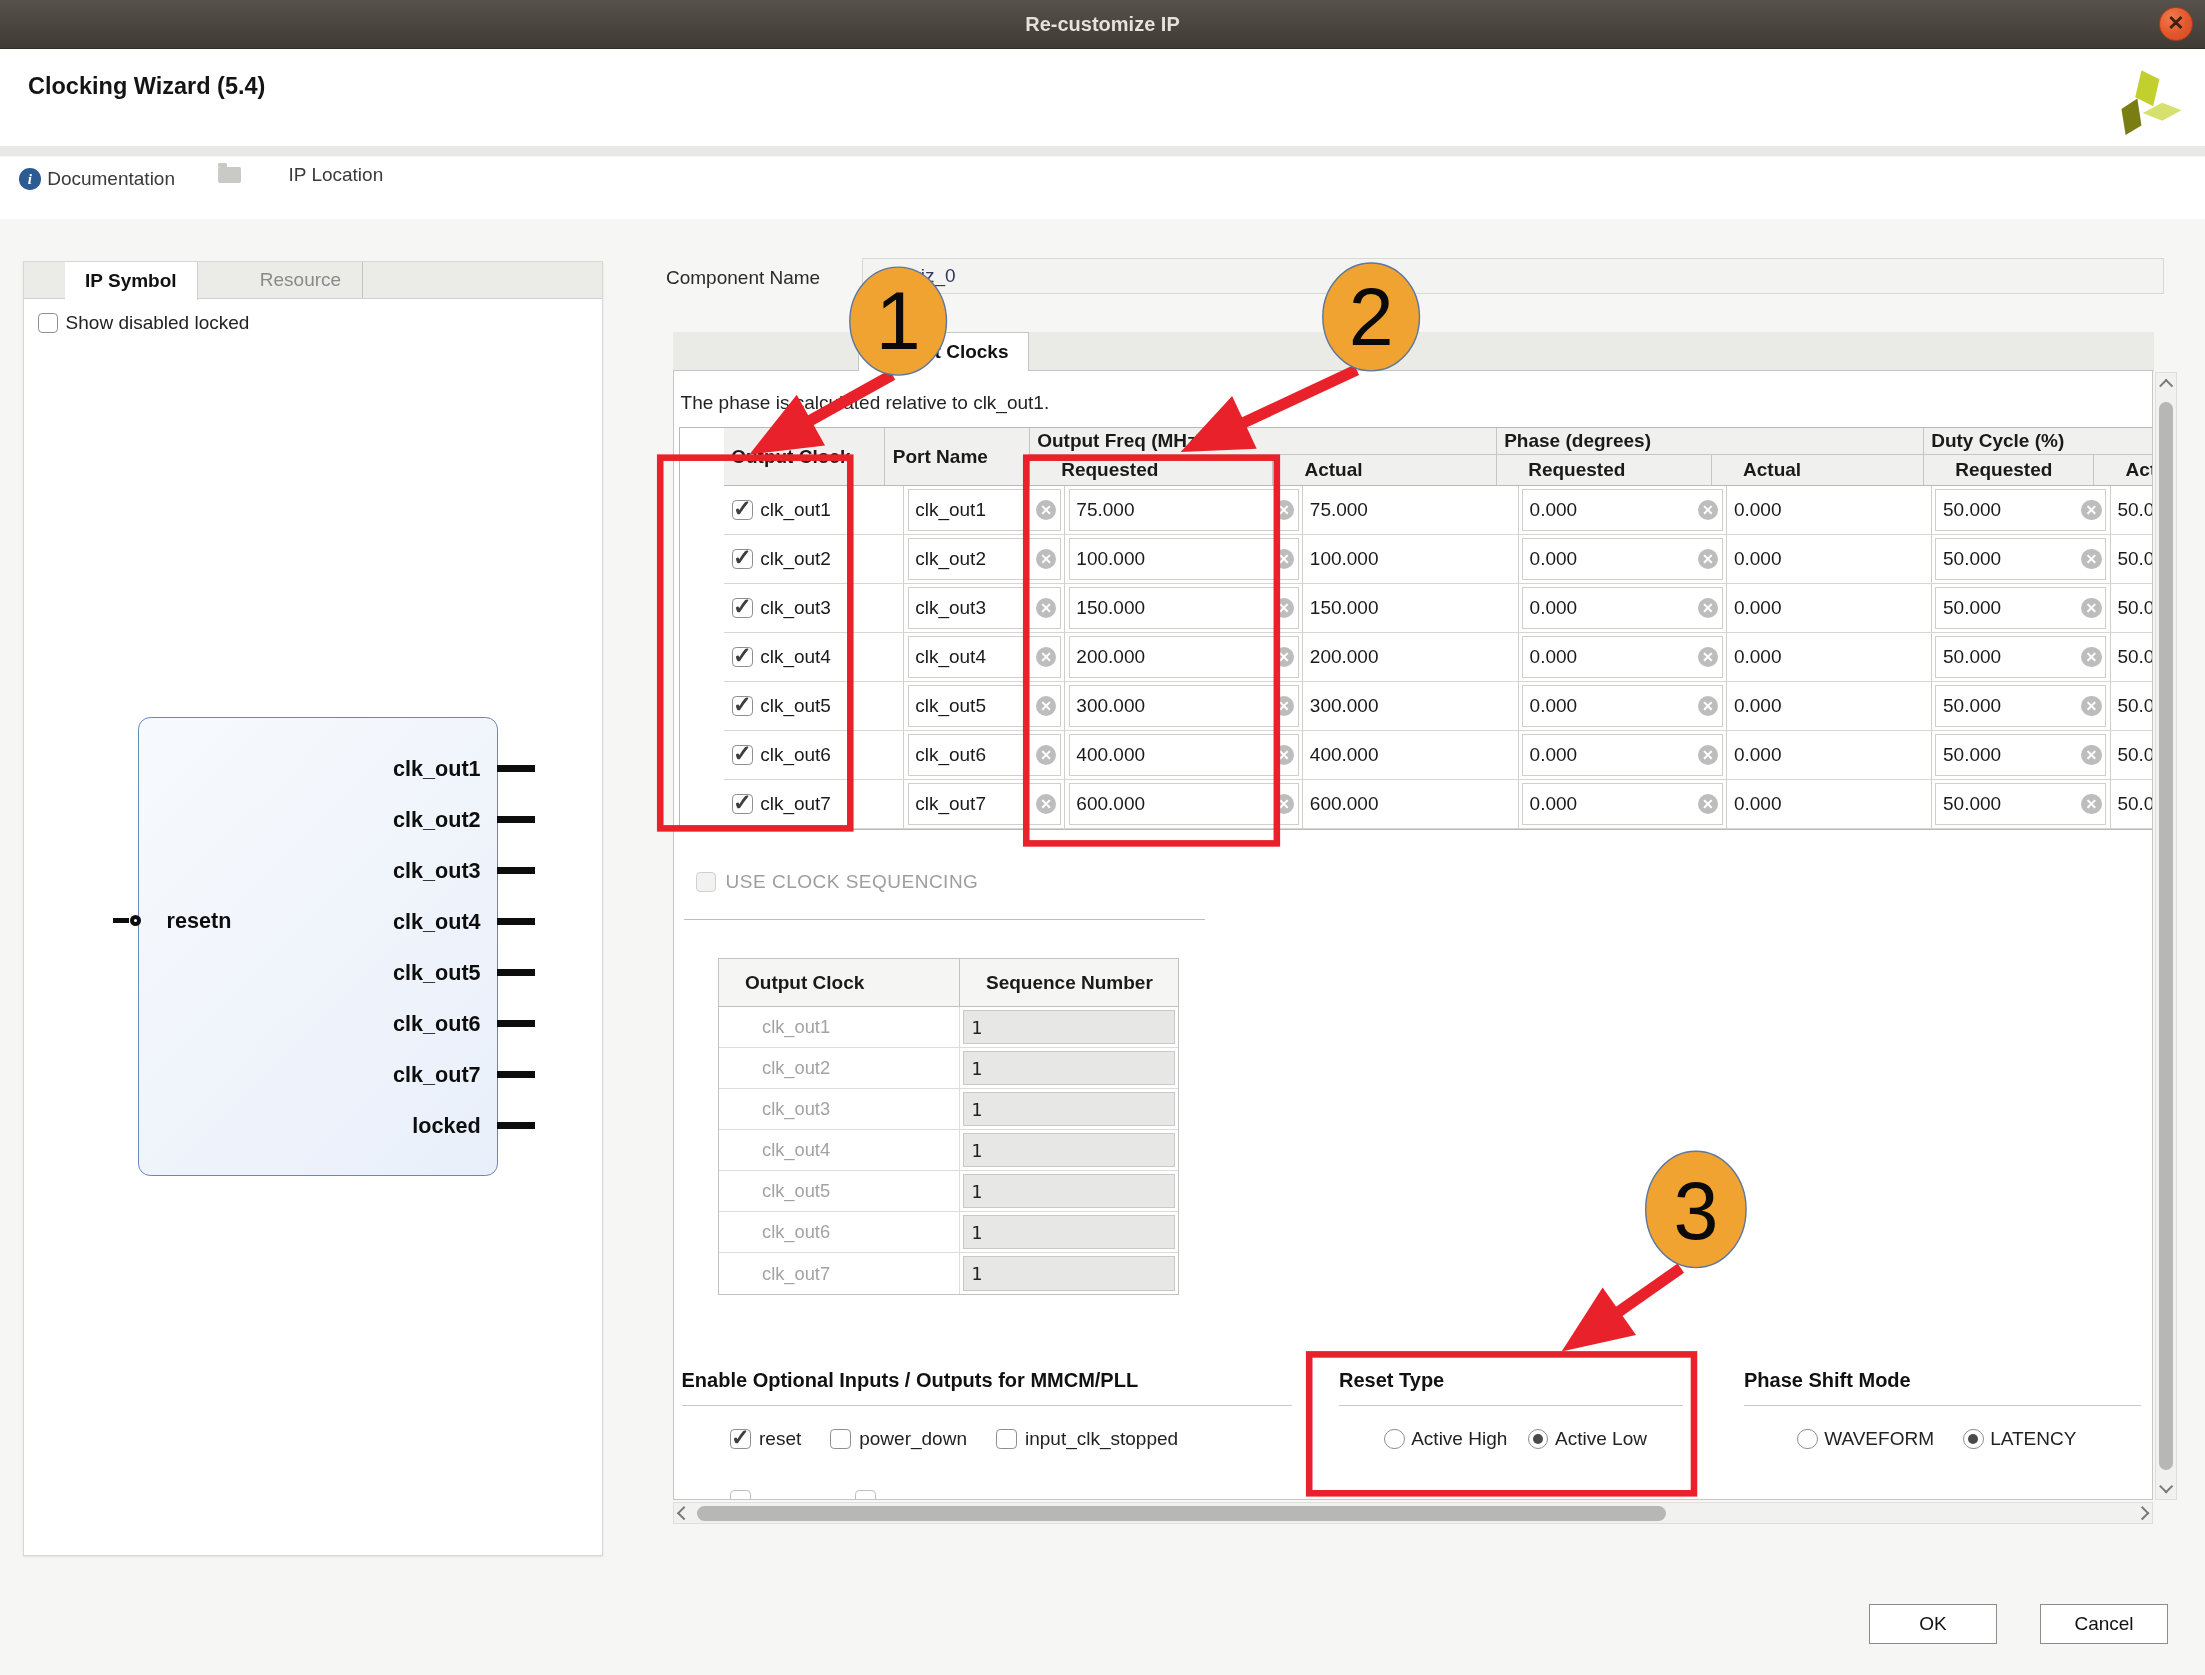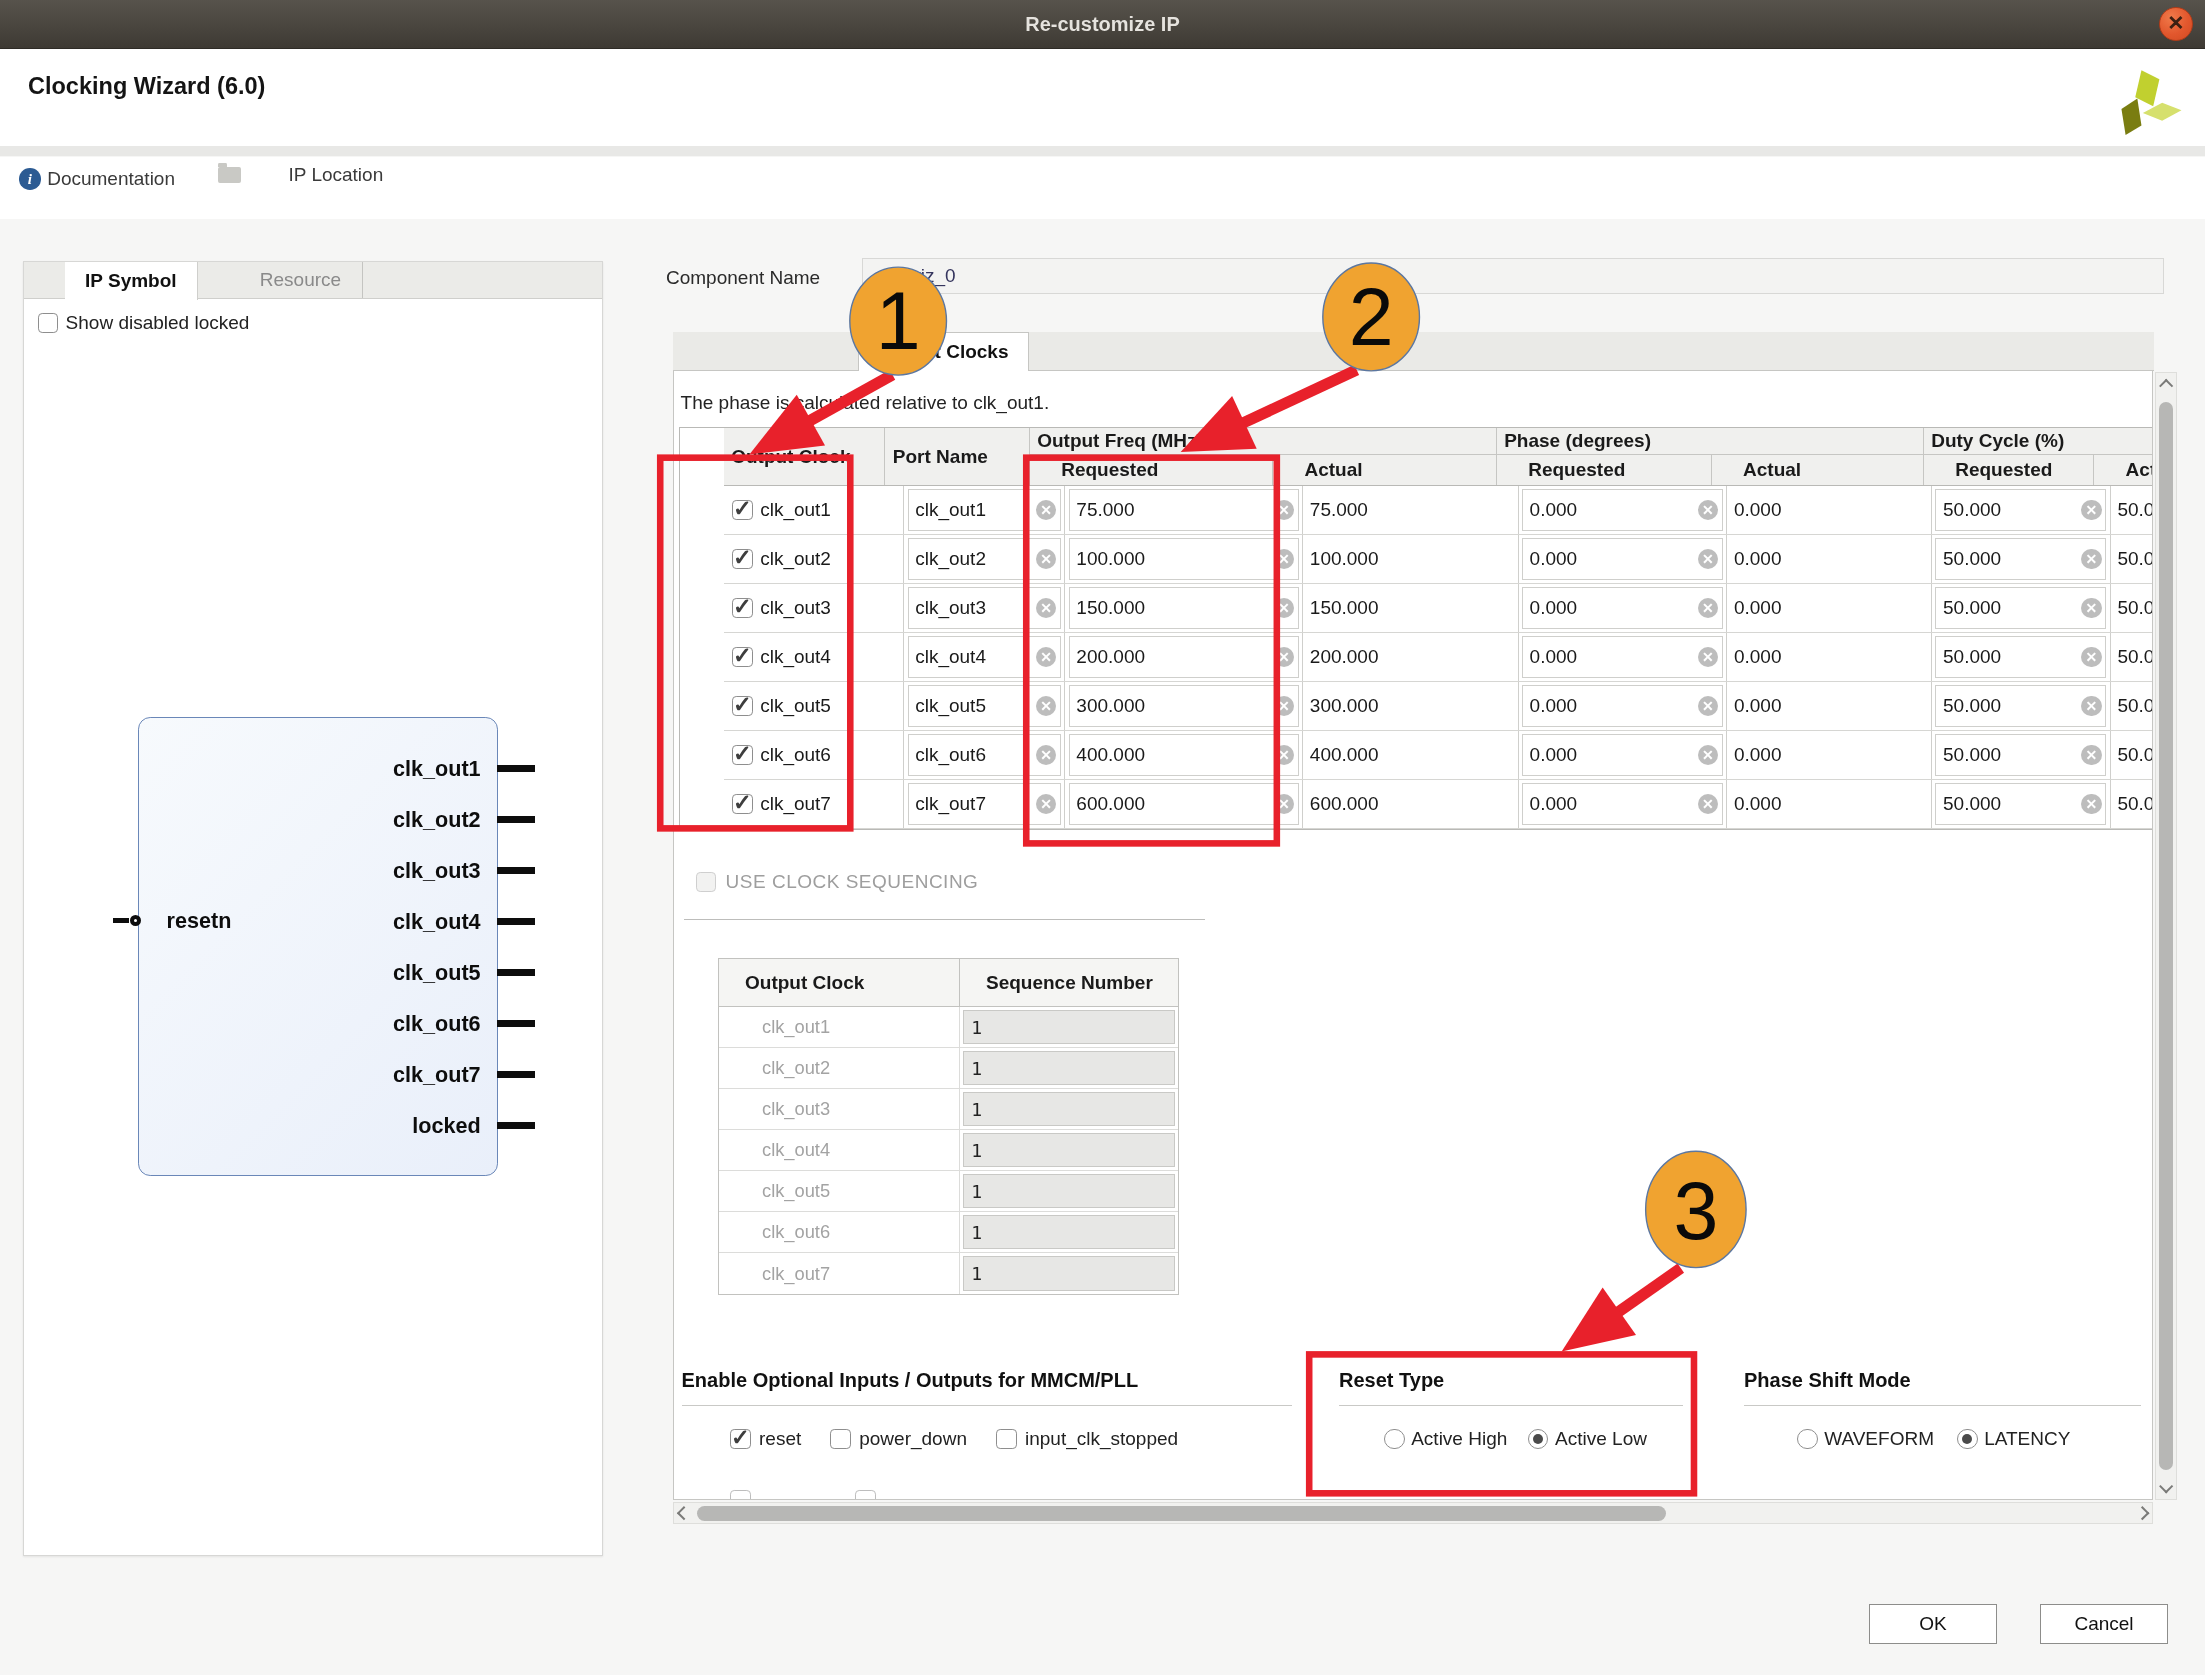--- a/index.html
+++ b/index.html
@@ -160,21 +160,21 @@
 <body>
 
 <div class="abs titlebar">
   <span class="ttl">Re-customize IP</span>
   <div class="closebtn">
     <span class="x">✕</span>
   </div>
 </div>
 
 <div class="abs hdrband"></div>
-<div class="abs apptitle">Clocking Wizard (6.0)</div>
+<div class="abs apptitle">Clocking Wizard (5.4)</div>
 <svg class="abs" style="left:2118px;top:67px;" width="69" height="70" viewBox="0 0 100 100">
   <polygon points="34,4 60,17 51,56 25,43" fill="#c1d02f"></polygon>
   <polygon points="5,60 28,45 34,84 11,98" fill="#7a7d11"></polygon>
   <polygon points="36,66 64,51 92,62 64,77" fill="#d6e06d"></polygon>
 </svg>
 <div class="abs grayband"></div>
 <div class="abs docband"></div>
 <div class="abs linkrow" style="left:19px;top:168px;">
   <span class="infoicon">i</span>
   <span>Documentation</span>
@@ -651,21 +651,21 @@
       <div class="optrow" style="position:static;gap:6.6px;">
         <span class="radio">
           <span class="dot"></span>
         </span>
         <span>Active Low</span>
       </div>
     </div>
 
   <div class="sechead" style="left:1070px;top:998px;">Phase Shift Mode</div>
   <div class="secdiv" style="left:1070px;top:1034px;width:397px;"></div>
-  <div class="optrow" style="left:1123px;top:1057px;gap:23px;">
+  <div class="optrow" style="left:1123px;top:1057px;gap:29px;">
 
   <div class="optrow" style="position:static;gap:6.6px;">
         <span class="radio">
           <span class="dot off"></span>
         </span>
         <span>WAVEFORM</span>
       </div>
       <div class="optrow" style="position:static;gap:6.6px;">
         <span class="radio">
           <span class="dot"></span>

